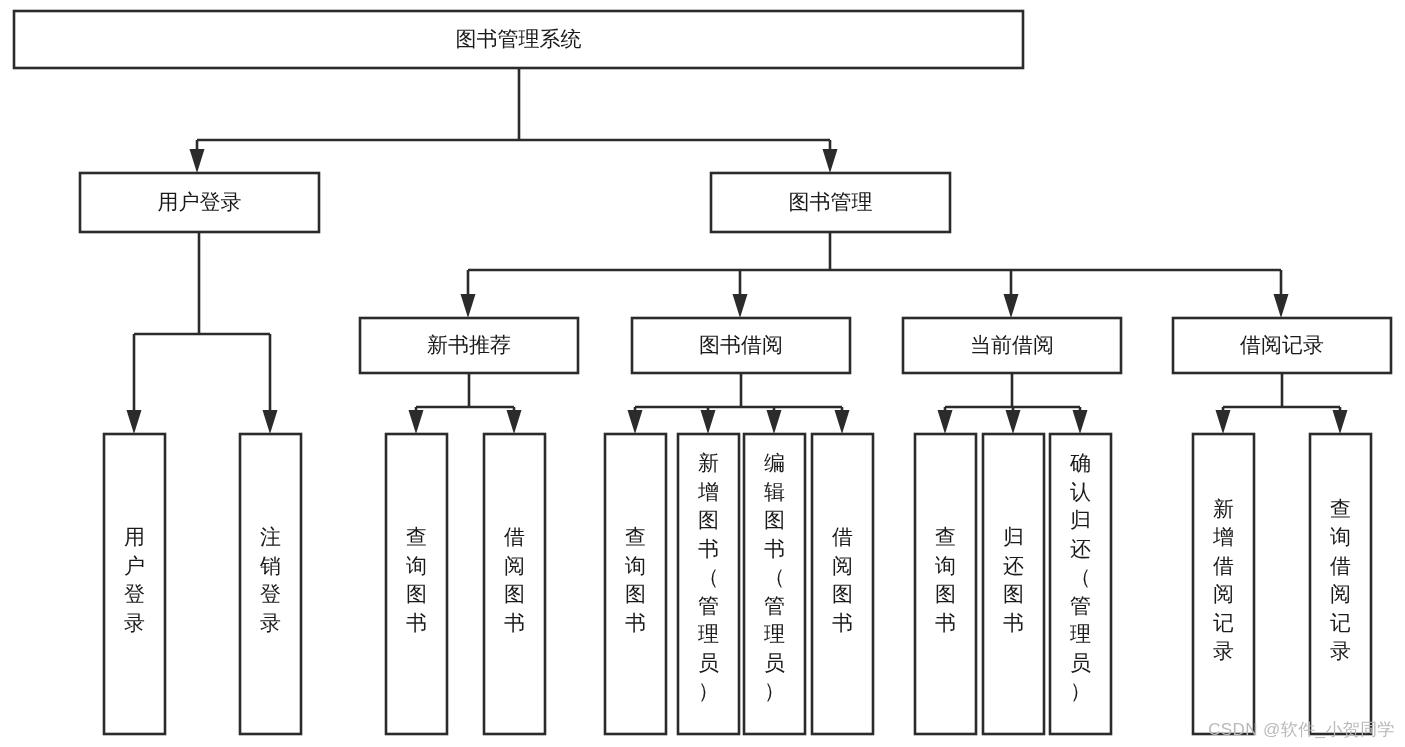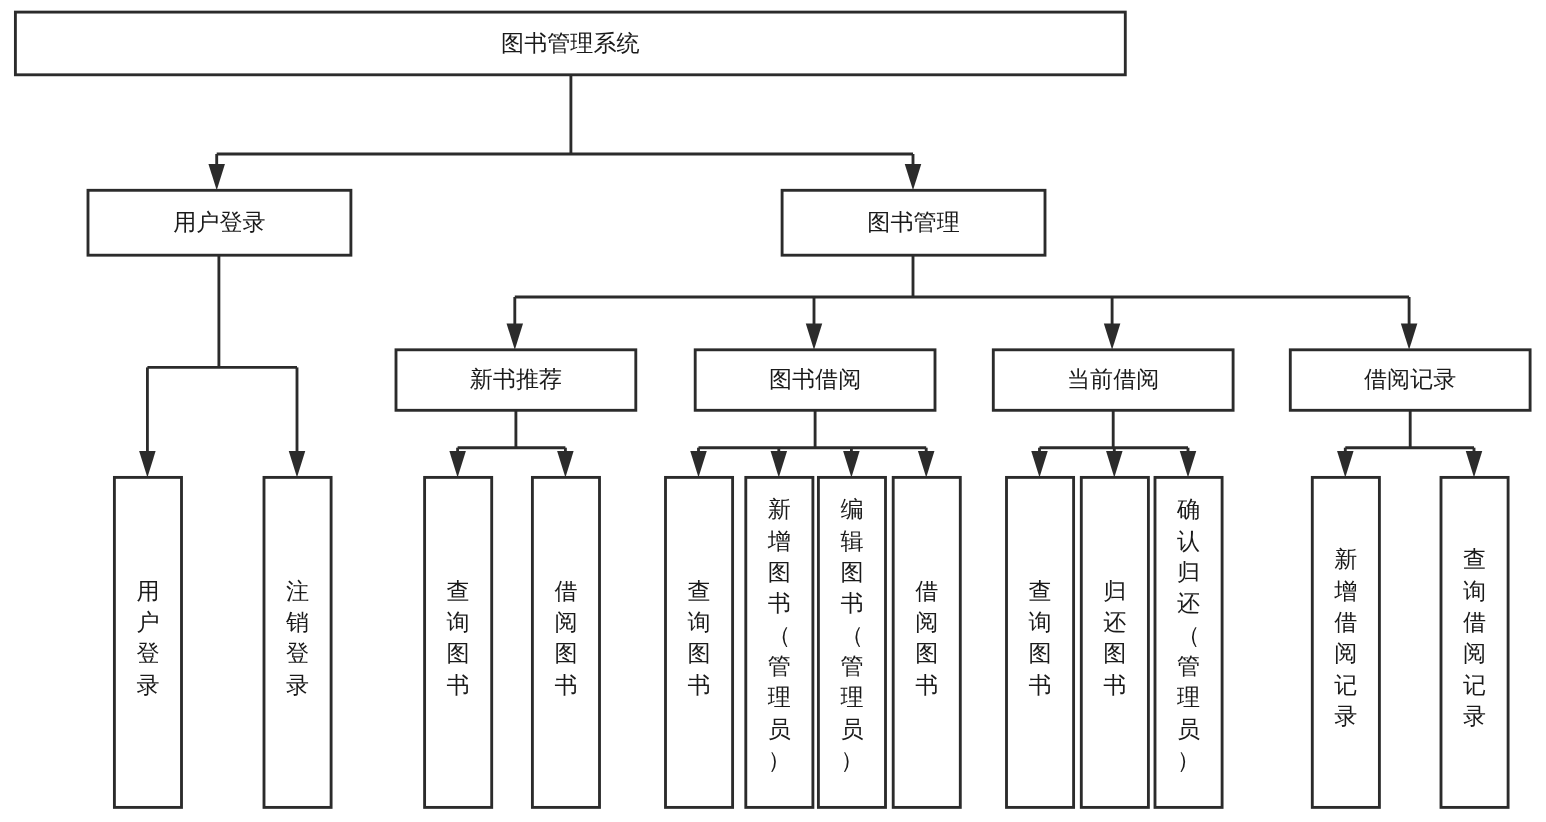--- a/index.html
+++ b/index.html
@@ -215,13 +215,14 @@
         <g>
           <rect x="1193" y="434" width="61" height="300" class="node-rect"></rect>
           <text x="1223.5" y="0" class="node-label-vertical"><tspan x="1223.5" y="515.75">新</tspan><tspan x="1223.5" y="544.25">增</tspan><tspan x="1223.5" y="572.75">借</tspan><tspan x="1223.5" y="601.25">阅</tspan><tspan x="1223.5" y="629.75">记</tspan><tspan x="1223.5" y="658.25">录</tspan></text>
         </g>
         <g>
           <rect x="1310" y="434" width="61" height="300" class="node-rect"></rect>
           <text x="1340.5" y="0" class="node-label-vertical"><tspan x="1340.5" y="515.75">查</tspan><tspan x="1340.5" y="544.25">询</tspan><tspan x="1340.5" y="572.75">借</tspan><tspan x="1340.5" y="601.25">阅</tspan><tspan x="1340.5" y="629.75">记</tspan><tspan x="1340.5" y="658.25">录</tspan></text>
         </g>
       </g>
   </svg>
+  <div class="watermark">CSDN @软件_小贺同学</div>
 </div>
 
 </body></html>

